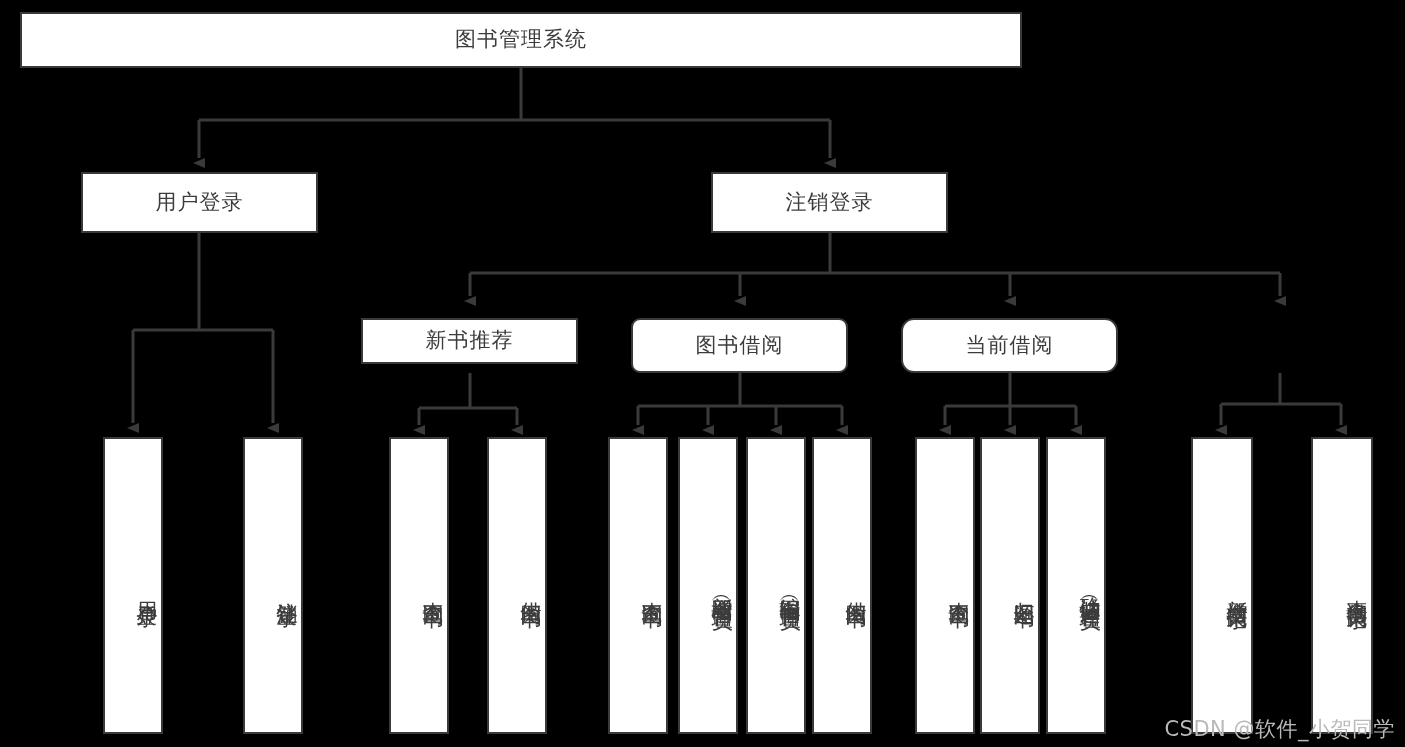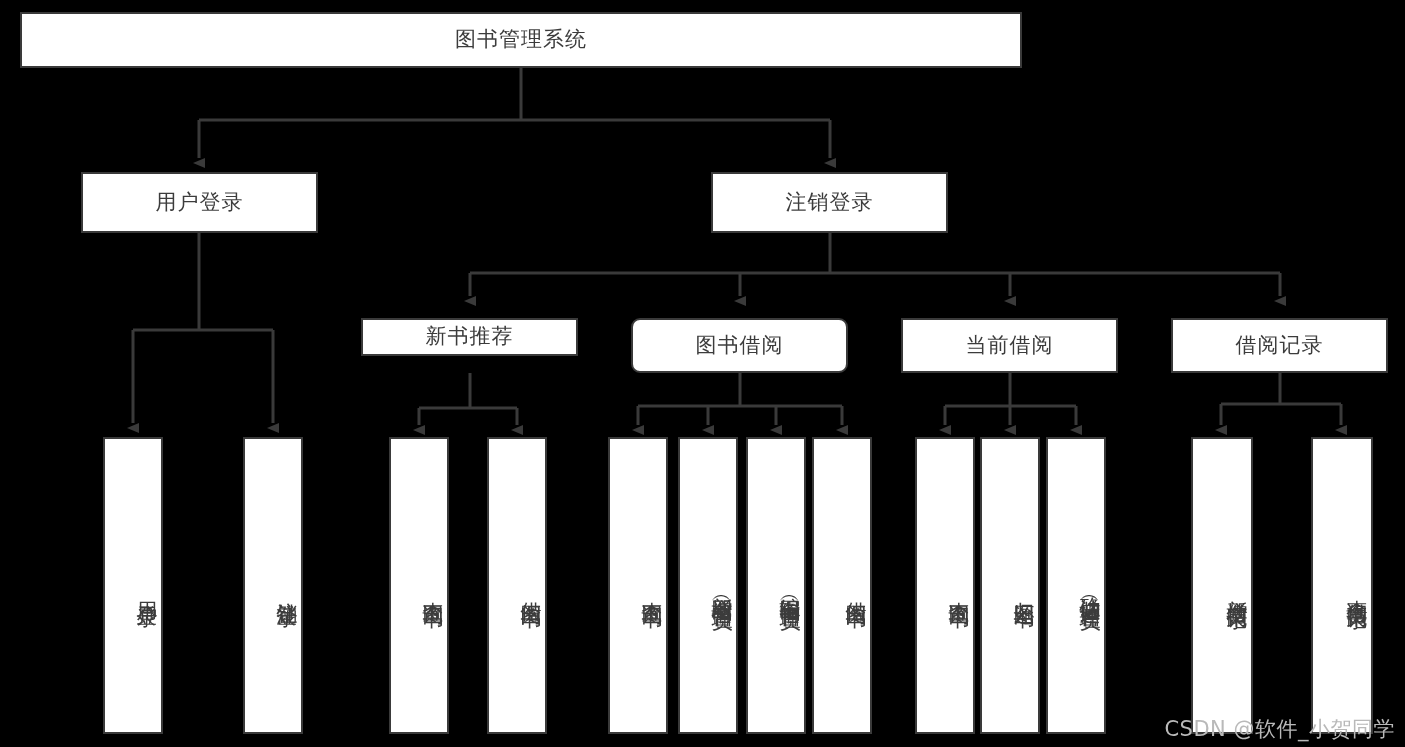--- a/index.html
+++ b/index.html
@@ -124,31 +124,28 @@
     <span class="lbl">图书管理系统</span>
   </div>
 
   <div class="node h" style="left:81px; top:172px; width:237px; height:61px;">
     <span class="lbl">用户登录</span>
   </div>
   <div class="node h" style="left:711px; top:172px; width:237px; height:61px;">
     <span class="lbl">注销登录</span>
   </div>
 
-  <div class="node h" style="left:361px; top:318px; width:217px; height:38px;">
+  <div class="node h" style="left:361px; top:318px; width:217px; height:46px;">
     <span class="lbl">新书推荐</span>
   </div>
   <div class="node h" style="left:631px; top:318px; width:217px; height:55px;border-radius:9px;">
     <span class="lbl">图书借阅</span>
   </div>
-  <div class="node h" style="left:901px; top:318px; width:217px; height:55px;">
+  <div class="node h" style="left:901px; top:318px; width:217px; height:55px;border-radius:13px;">
     <span class="lbl">当前借阅</span>
-  </div>
-  <div class="node h" style="left:1171px; top:318px; width:217px; height:55px;">
-    <span class="lbl">借阅记录</span>
   </div>
 
   <div class="node v" style="left:103px; top:437px; width:60px; height:297px;">
     <span class="lbl">用户登录</span>
   </div>
   <div class="node v" style="left:243px; top:437px; width:60px; height:297px;">
     <span class="lbl">注销登录</span>
   </div>
 
   <div class="node v" style="left:389px; top:437px; width:60px; height:297px;">

